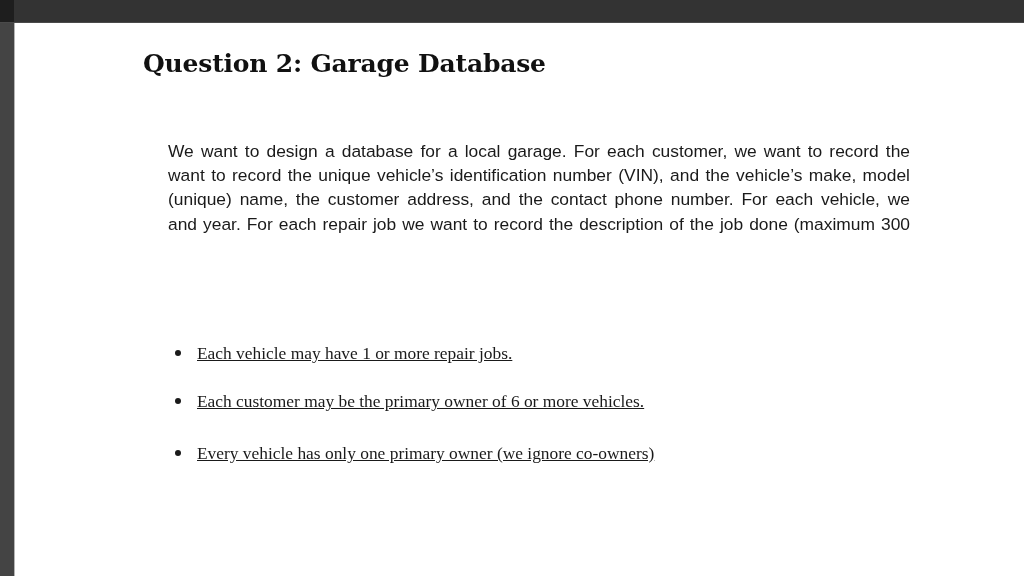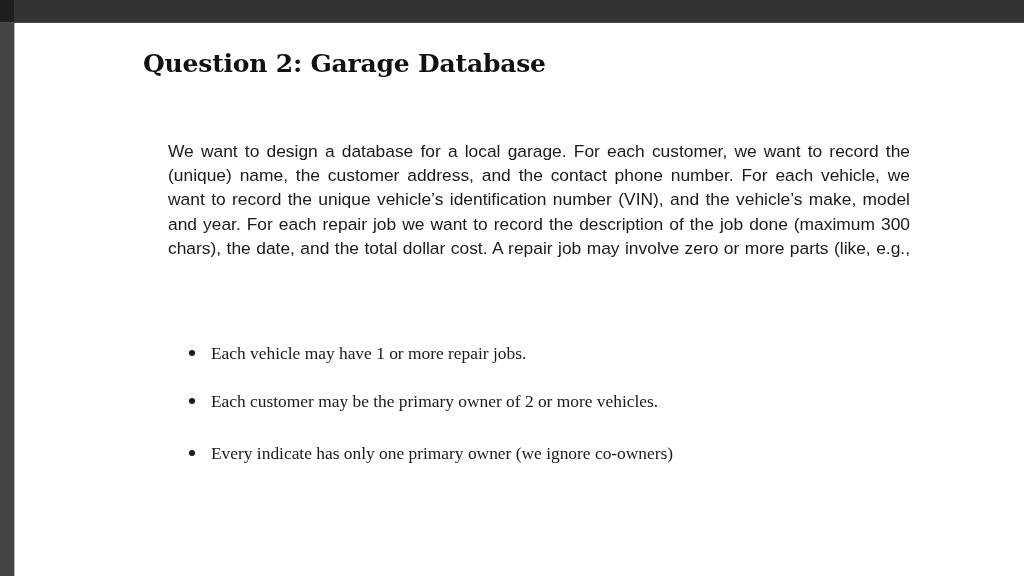--- a/index.html
+++ b/index.html
@@ -94,22 +94,23 @@
       top: 0;
       margin: 0;
       padding: 0;
       list-style: none;
       font-family: "Liberation Serif", serif;
       font-size: 17.4px;
       color: #1a1a1a;
     }
     .bullet-item {
       position: absolute;
-      left: 14px;
+      left: 0;
       white-space: nowrap;
+      text-decoration: underline;
     }
     .bullet-dot {
       display: inline-block;
       width: 6px; height: 6px;
       border-radius: 50%;
       background: #1a1a1a;
       vertical-align: middle;
       margin-right: 16px;
       position: relative;
       top: -2px;
@@ -128,32 +129,31 @@
     <div class="corner"></div>
   </div>
   <div class="left-gutter"></div>
   <div class="right-scrollbar"></div>
 
   <div class="page">
     <h1 class="doc-title">Question 2: Garage Database</h1>
 
     <p class="para intro">
       <span class="ln">We want to design a database for a local garage. For each customer, we want to record the</span>
+      <span class="ln">want to record the unique vehicle’s identification number (VIN), and the vehicle’s make, model</span>
       <span class="ln">(unique) name, the customer address, and the contact phone number. For each vehicle, we</span>
-      <span class="ln">want to record the unique vehicle’s identification number (VIN), and the vehicle’s make, model</span>
       <span class="ln">and year. For each repair job we want to record the description of the job done (maximum 300</span>
-      <span class="ln">chars), the date, and the total dollar cost. A repair job may involve zero or more parts (like, e.g.,</span>
     </p>
 
     <ul class="bullets">
       <li class="bullet-item" style="top:320px">
         <span class="bullet-dot"></span><span>Each vehicle may have 1 or more repair jobs.</span>
       </li>
       <li class="bullet-item" style="top:368px">
-        <span class="bullet-dot"></span><span>Each customer may be the primary owner of 2 or more vehicles.</span>
+        <span class="bullet-dot"></span><span>Each customer may be the primary owner of 6 or more vehicles.</span>
       </li>
       <li class="bullet-item" style="top:420px">
-        <span class="bullet-dot"></span><span>Every indicate has only one primary owner (we ignore co-owners)</span>
+        <span class="bullet-dot"></span><span>Every vehicle has only one primary owner (we ignore co-owners)</span>
       </li>
     </ul>
 
   </div>
 </div>
 
 </body></html>

